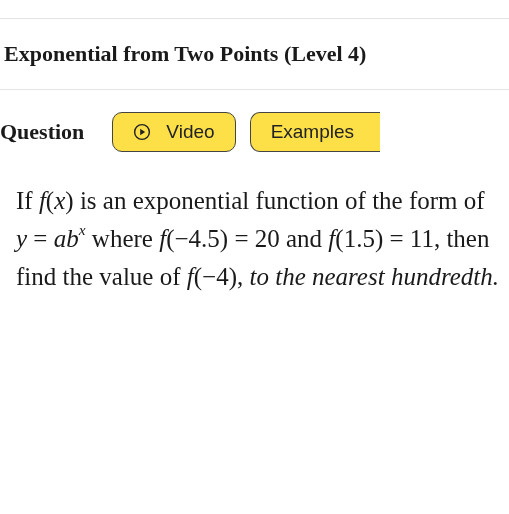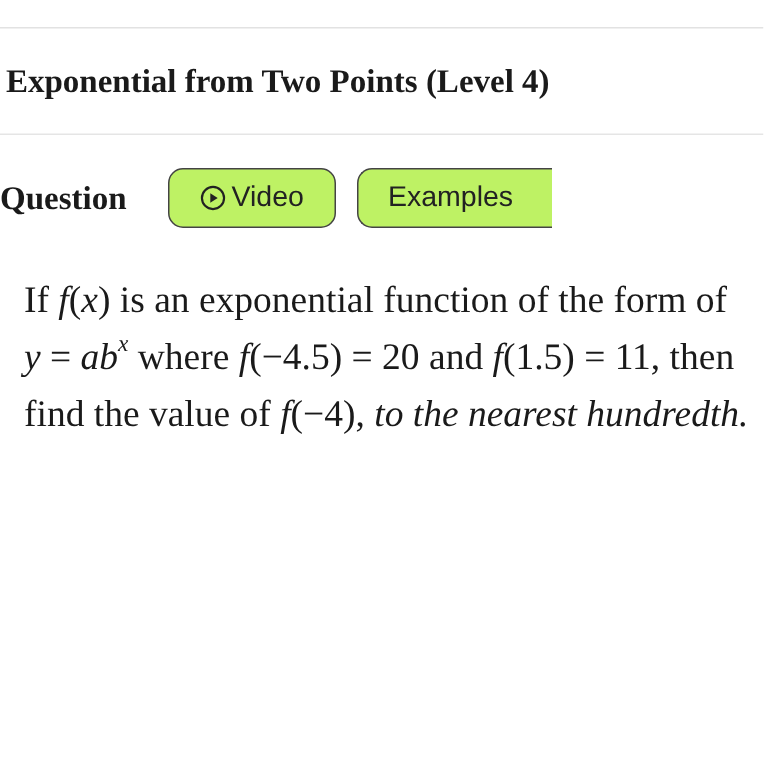--- a/index.html
+++ b/index.html
@@ -34,27 +34,27 @@
     }
     .question-label {
       font-weight: bold;
       font-size: 22px;
       font-family: Georgia, serif;
       margin-right: 14px;
     }
     .pill-btn {
       display: inline-flex;
       align-items: center;
-      gap: 3px;
+      gap: 15px;
       border: 1.5px solid #444;
       border-radius: 10px;
       padding: 8px 20px;
       font-size: 19px;
       font-family: -apple-system, BlinkMacSystemFont, 'Segoe UI', Arial, sans-serif;
-      background: #bef264;
+      background: #fde047;
       cursor: pointer;
       color: #222;
     }
     .pill-btn:last-child {
       border-top-right-radius: 0;
       border-bottom-right-radius: 0;
       border-right: none;
       padding-right: 26px;
       justify-content: flex-end;
     }

